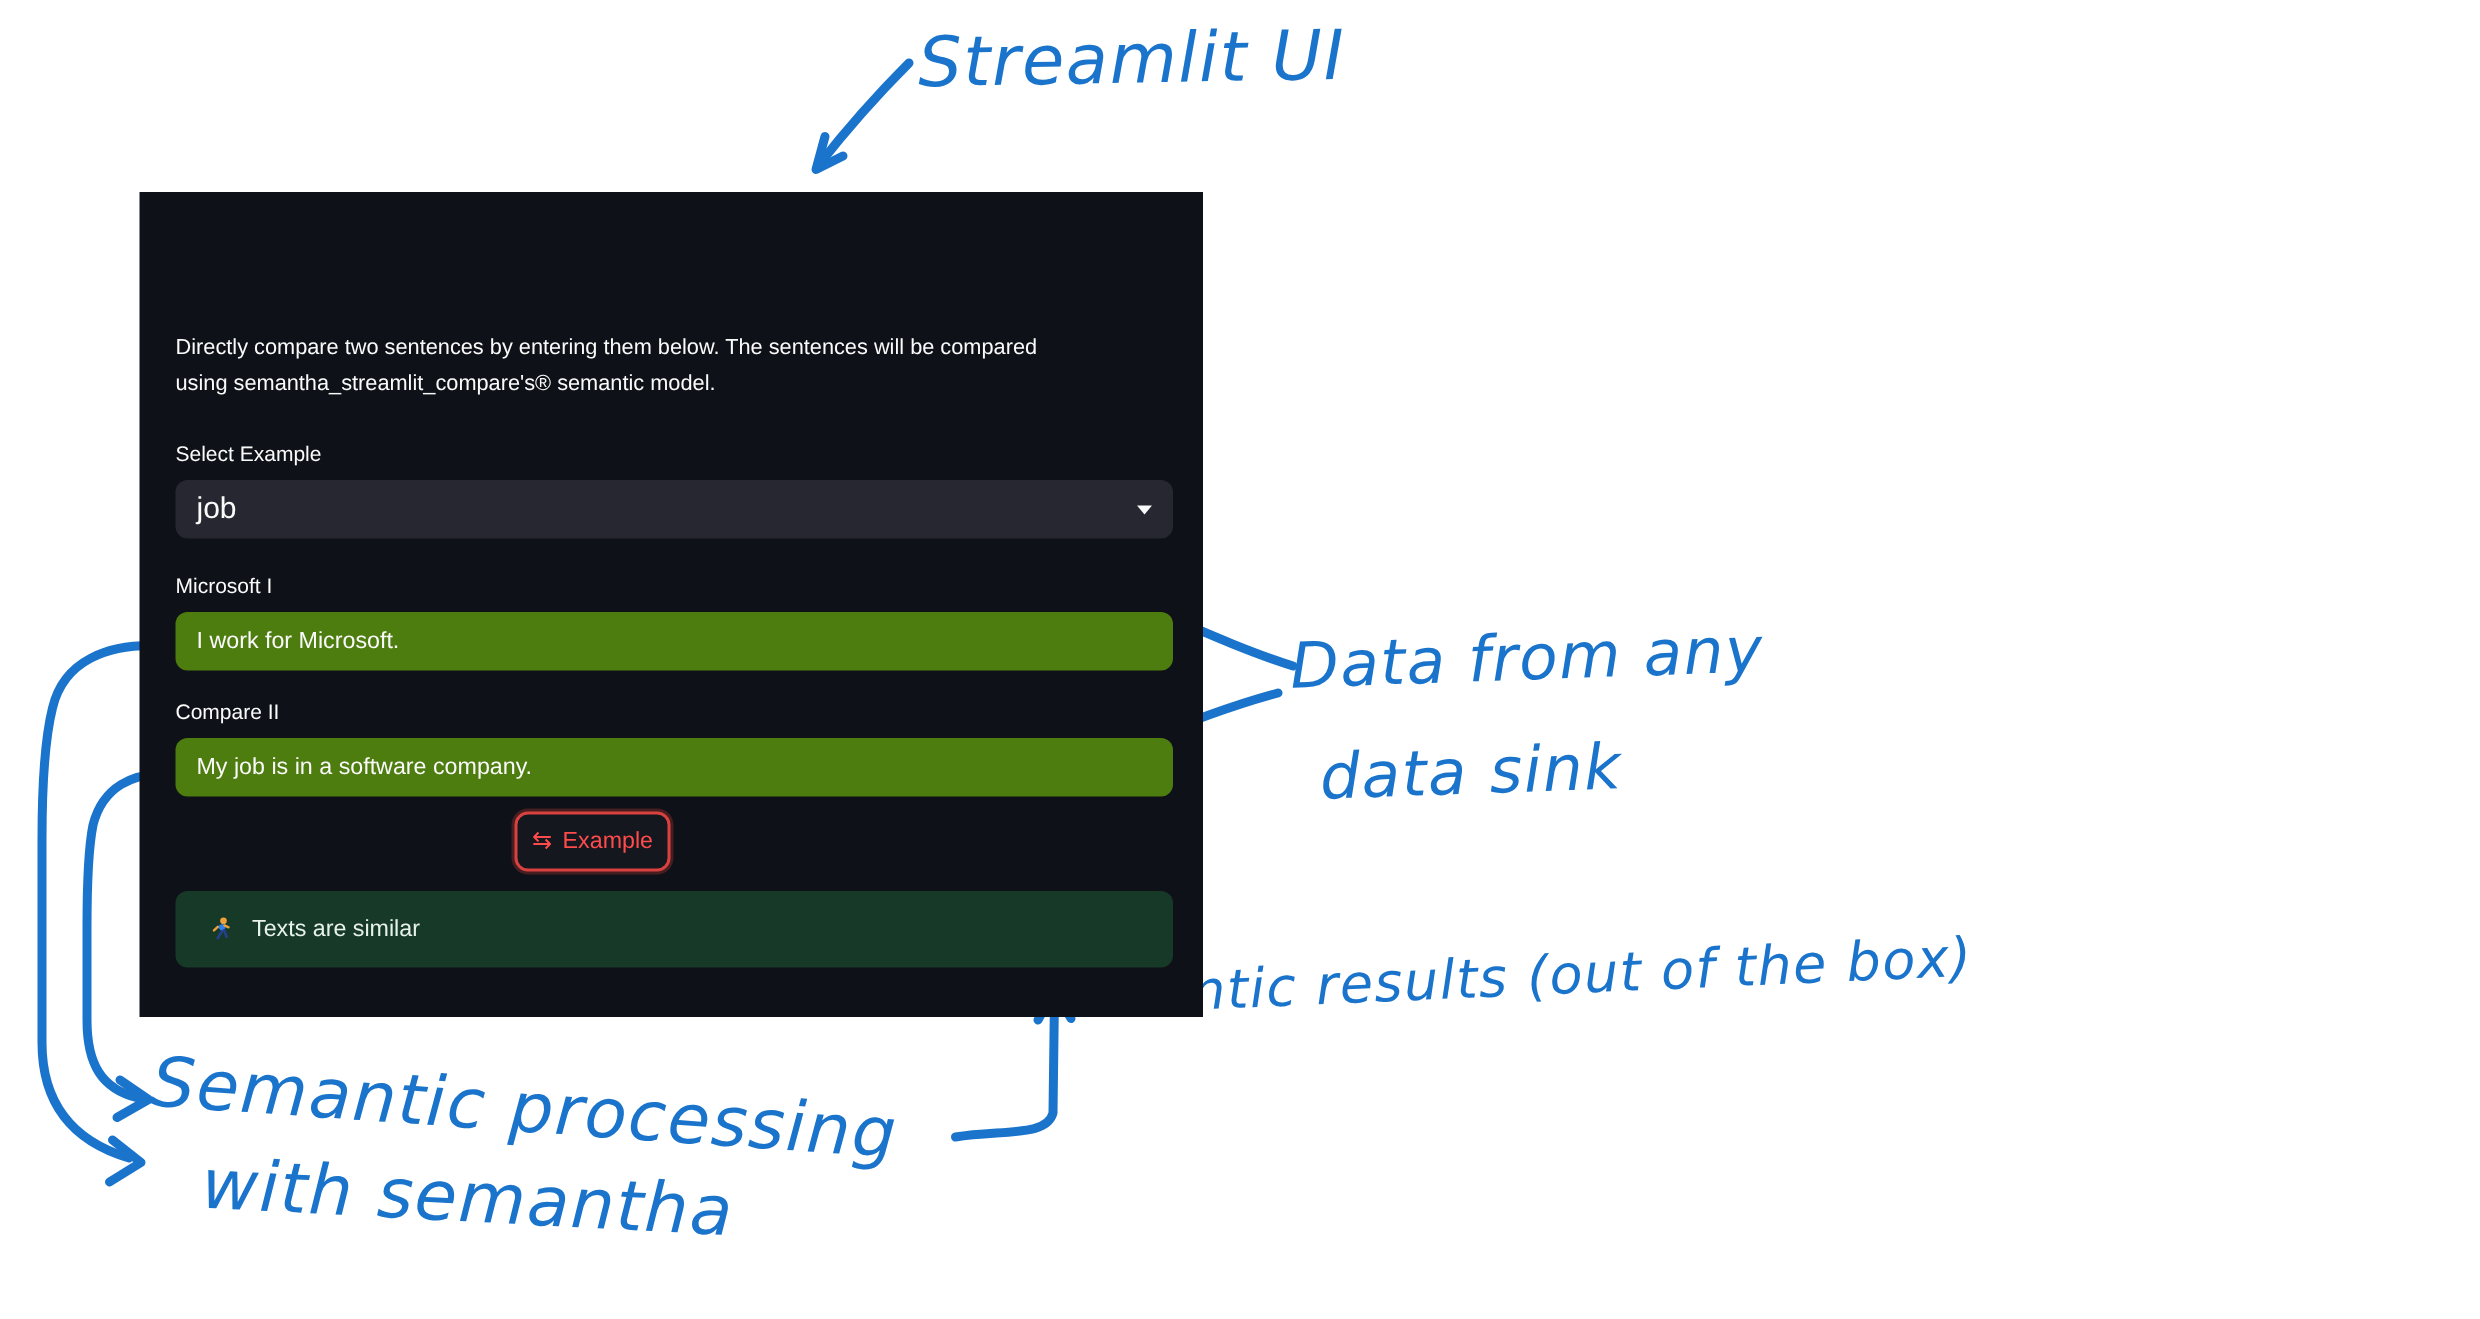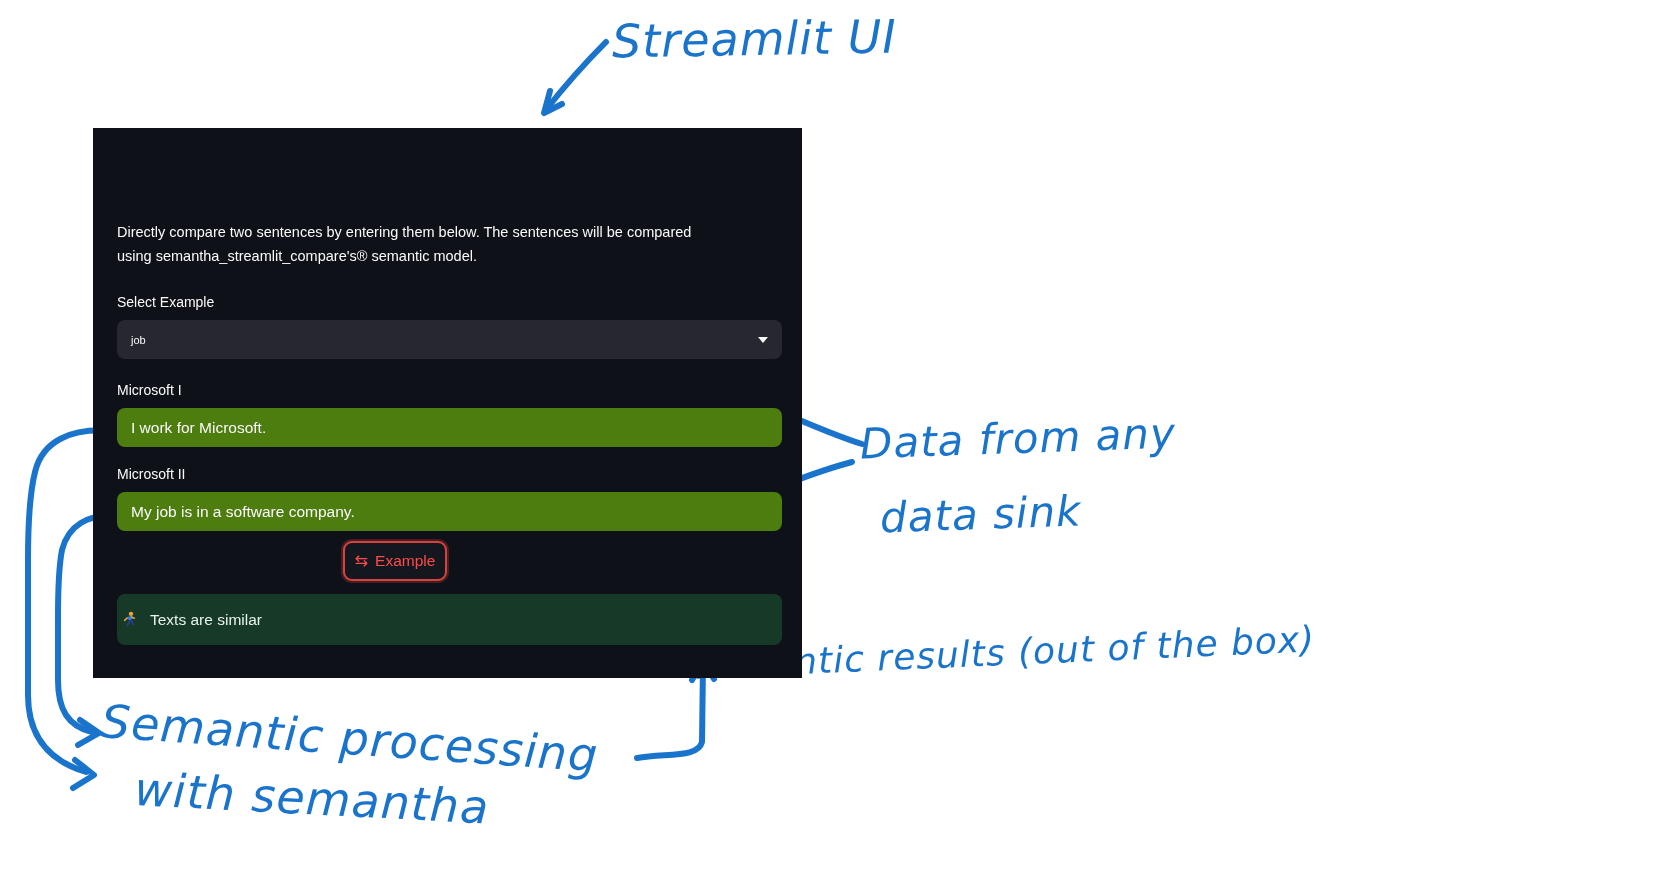--- a/index.html
+++ b/index.html
@@ -14,35 +14,35 @@
              font-weight:700;color:#fafafa;letter-spacing:.2px;}
   .app-desc{position:absolute;left:24px;top:92px;width:608px;margin:0;font-size:14.5px;
             line-height:24px;color:#fafafa;}
   .w-label{position:absolute;left:24px;font-size:14px;color:#fafafa;}
   .lbl-select{top:166px;}
   .lbl-s1{top:254px;}
   .lbl-s2{top:338px;}
   .selectbox{position:absolute;left:24px;top:192px;width:665px;height:39px;background:#262730;
              border-radius:8px;display:flex;align-items:center;justify-content:space-between;
              padding:0 14px;box-sizing:border-box;cursor:pointer;}
-  .selectbox .val{font-size:11px;color:#fafafa;}
+  .selectbox .val{font-size:20px;color:#fafafa;}
   .chev{width:0;height:0;border-left:5.5px solid transparent;border-right:5.5px solid transparent;
         border-top:6.5px solid #fafafa;}
   .textinput{position:absolute;left:24px;width:665px;height:39px;background:#4d7c0f;border:none;
              border-radius:8px;color:#fafafa;font-size:15.5px;padding:0 14px;box-sizing:border-box;
              font-family:"Liberation Sans",sans-serif;outline:none;}
   .in-s1{top:280px;}
   .in-s2{top:364px;}
   .compare-btn{position:absolute;left:250px;top:413px;width:104px;height:40px;background:#15171e;
                border:2.5px solid #d9413e;box-shadow:0 0 0 2px rgba(217,65,62,.28);
                border-radius:9px;color:#ff4b4b;font-size:15.5px;display:flex;align-items:center;
                justify-content:center;gap:7px;cursor:pointer;font-family:"Liberation Sans",sans-serif;}
   .compare-btn .cmp-icon{font-size:16px;line-height:1;}
   .success{position:absolute;left:24px;top:466px;width:665px;height:51px;background:#173928;
-           border-radius:8px;display:flex;align-items:center;gap:12px;padding:0 4px;
+           border-radius:8px;display:flex;align-items:center;gap:12px;padding:0 22px;
            box-sizing:border-box;color:#e6f2ea;font-size:15.5px;}
   .runner{display:inline-flex;width:17px;height:18px;}
 
   
   .hw{position:absolute;color:#1b74cb;font-family:"DejaVu Sans",sans-serif;font-style:italic;
       font-weight:500;white-space:nowrap;letter-spacing:1px;}
   .hw-streamlit{left:612px;top:12px;font-size:46px;transform:rotate(-1deg);}
   .hw-datafrom{left:860px;top:414px;font-size:42px;transform:rotate(-2deg);}
   .hw-datasink{left:880px;top:490px;font-size:42px;transform:rotate(-2deg);}
   .hw-semresults{left:692px;top:632px;font-size:36px;transform:rotate(-2.5deg);}
@@ -87,21 +87,21 @@
 
     <div class="w-label lbl-select">Select Example</div>
     <div class="selectbox">
       <span class="val">job</span>
       <span class="chev"></span>
     </div>
 
     <div class="w-label lbl-s1">Microsoft I</div>
     <input class="textinput in-s1" readonly="" value="I work for Microsoft." style="">
 
-    <div class="w-label lbl-s2">Microsoft II</div>
+    <div class="w-label lbl-s2">Compare II</div>
     <input class="textinput in-s2" readonly="" value="My job is in a software company." style="">
 
     <button class="compare-btn">
       <span class="cmp-icon">⇆</span>
       <span>Example</span>
     </button>
 
     <div class="success">
       <span class="runner">
         <svg viewBox="0 0 16 17" width="17" height="18">

